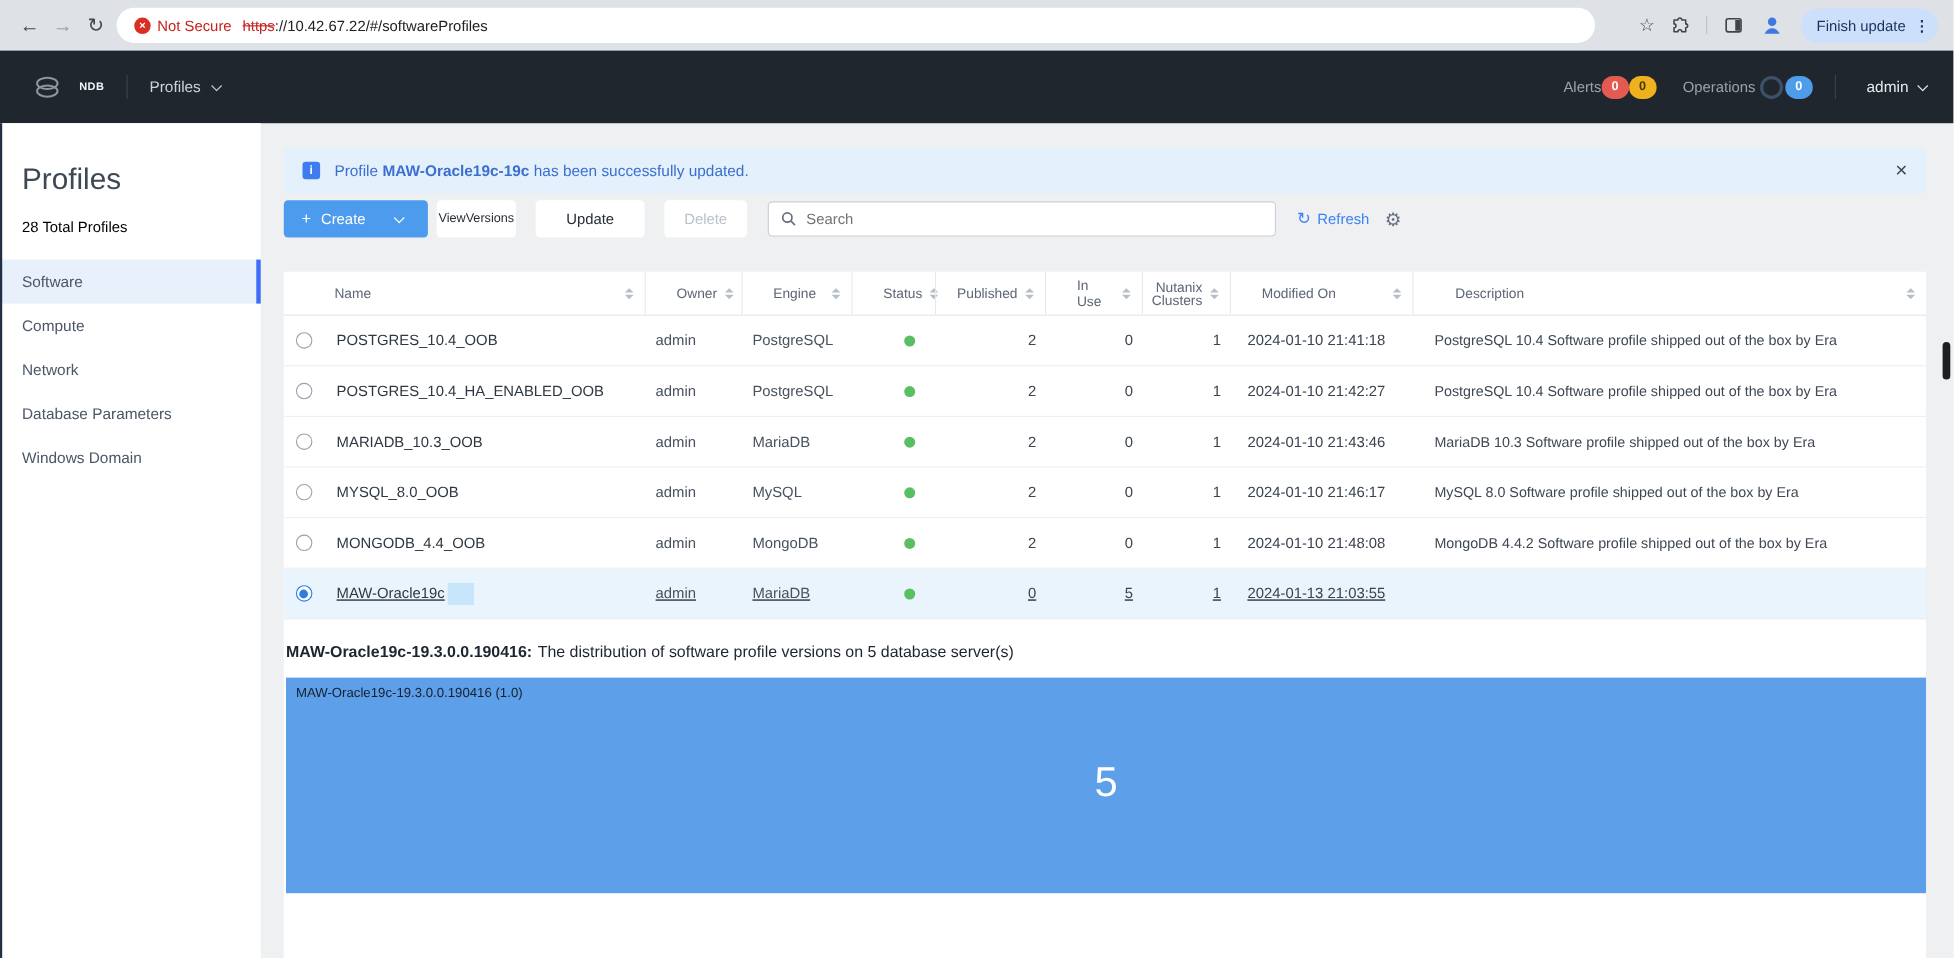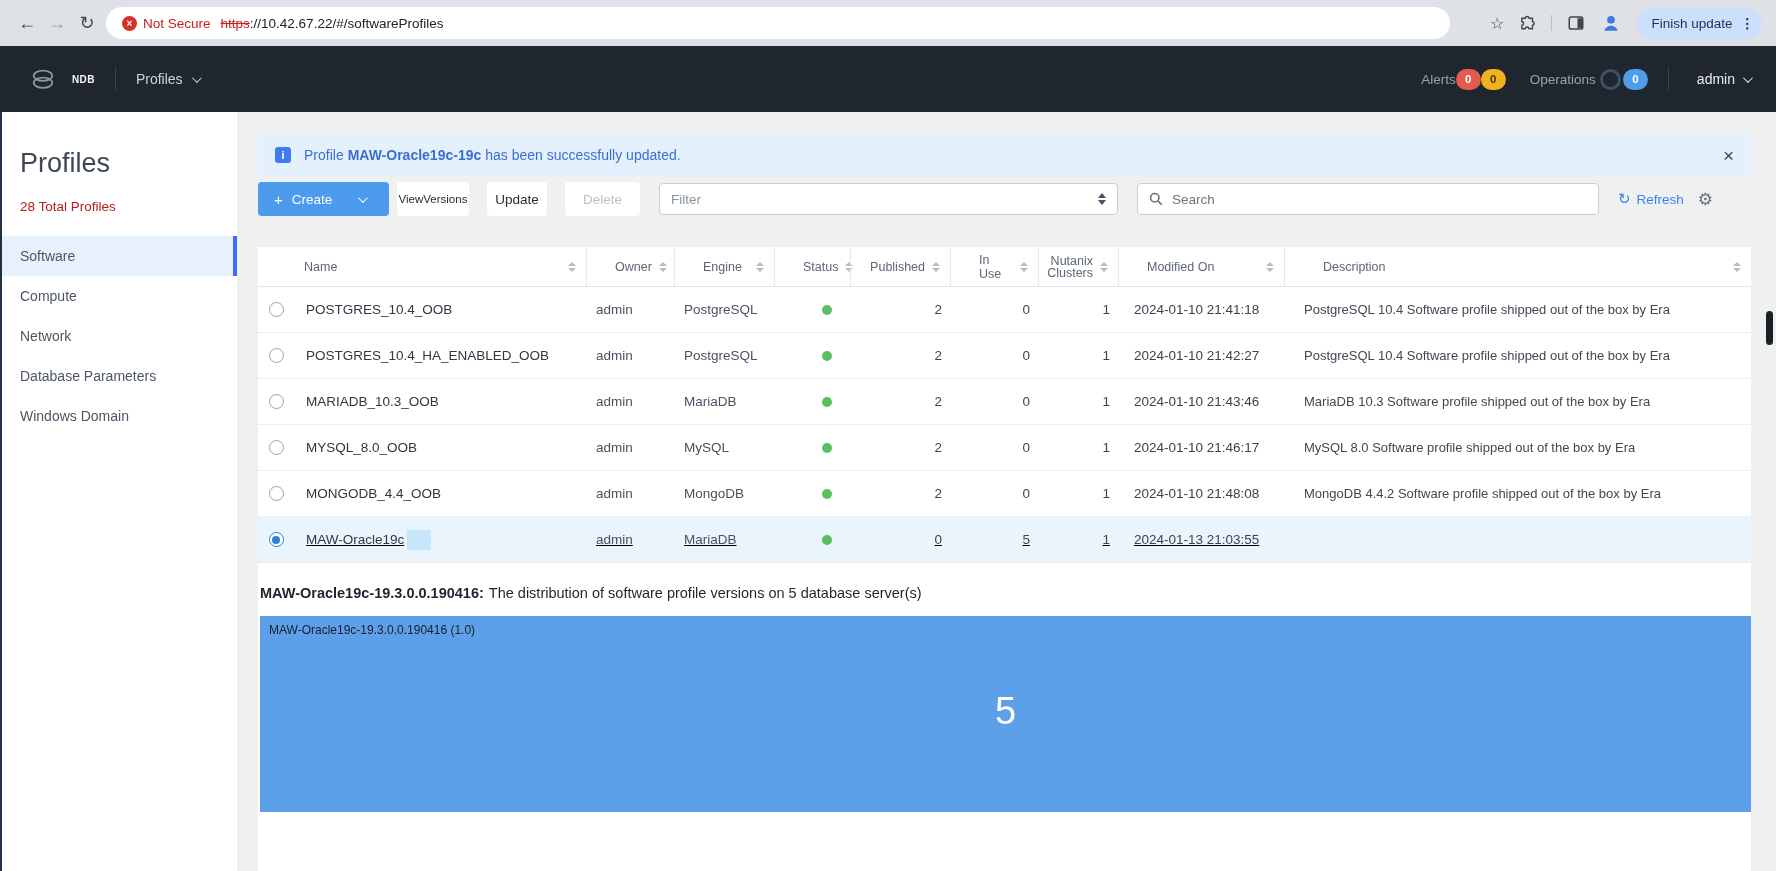--- a/index.html
+++ b/index.html
@@ -50,21 +50,21 @@
   .op-ring { width:21px; height:21px; border-radius:50%; border:3px solid #3c5068; margin-left:4px; }
   .nb-user { color:#e8ecf0; font-size:14px; display:flex; align-items:center; gap:8px; cursor:pointer; margin-left:8px; }
   .gap24 { width:24px; }
 
   
   .shell { display:flex; height:759px; position:relative; }
   .left-edge { position:absolute; left:0; top:0; bottom:0; width:2px; background:#223044; z-index:5; }
 
   .sidebar { width:237px; background:#ffffff; flex:0 0 auto; padding-top:24px; }
   .sb-title { font-size:27px; font-weight:400; color:#3e4854; padding:12px 20px 0; }
-  .sb-sub { font-size:13.5px; color:#b91c1c; padding:20px 20px 22px; }
+  .sb-sub { font-size:13.5px; color:#000000; padding:20px 20px 22px; }
   .sb-item { height:40px; display:flex; align-items:center; padding:0 20px; font-size:14px;
     color:#4c5666; cursor:pointer; position:relative; }
   .sb-item.sel { background:#e8f1fb; }
   .sb-item.sel::after { content:""; position:absolute; right:0; top:0; bottom:0; width:4px; background:#3f6cf6; }
 
   .main { flex:1; padding:22px 25px 0 21px; }
 
   
   .banner { height:42px; background:#e4f0fb; border-radius:4px; display:flex; align-items:center; padding:0 17px; }
   .info-ic { width:16px; height:16px; border-radius:3px; background:#3e7cf0; color:#fff; font-size:11px;
@@ -75,21 +75,21 @@
 
   
   .toolbar { display:flex; align-items:center; margin-top:6px; }
   .btn { height:34px; border-radius:4px; display:flex; align-items:center; justify-content:center;
     font-size:13.5px; cursor:pointer; }
   .btn-create { width:131px; background:#4d9bed; color:#fff; justify-content:flex-start; padding:0 12px 0 16px; }
   .btn-create .plus { font-size:15px; margin-right:9px; }
   .btn-create .chev { border-width:1.6px; margin-left:26px; }
   .btn-white { background:#fff; color:#262c33; }
   .btn-vv { width:72px; margin-left:8px; flex-direction:row; line-height:12px; font-size:11.5px; }
-  .btn-update { width:60px; margin-left:18px; }
+  .btn-update { width:99px; margin-left:18px; }
   .btn-delete { width:75px; margin-left:18px; color:#b9c1ca; cursor:default; }
   .filter-box { width:459px; height:32px; margin-left:19px; background:#fff; border:1px solid #c9cfd7;
     border-radius:4px; display:flex; align-items:center; padding:0 11px; cursor:pointer; }
   .filter-ph { color:#8a95a1; font-size:13.5px; }
   .updown { margin-left:auto; display:flex; flex-direction:column; gap:2px; }
   .updown .t-up { width:0; height:0; border-left:4px solid transparent; border-right:4px solid transparent;
     border-bottom:5px solid #49525e; }
   .updown .t-dn { width:0; height:0; border-left:4px solid transparent; border-right:4px solid transparent;
     border-top:5px solid #49525e; }
   .search-box { width:462px; height:32px; margin-left:19px; background:#fff; border:1px solid #c9cfd7;
@@ -251,27 +251,20 @@
         <span class="plus">+</span>
         <span>Create</span>
         <span class="chev"></span>
       </div>
       <div class="btn btn-white btn-vv">
         <span>View</span>
         <span>Versions</span>
       </div>
       <div class="btn btn-white btn-update">Update</div>
       <div class="btn btn-white btn-delete">Delete</div>
-      <div class="filter-box">
-        <span class="filter-ph">Filter</span>
-        <span class="updown">
-            <span class="t-up"></span>
-            <span class="t-dn"></span>
-          </span>
-      </div>
       <div class="search-box">
         <span>
           <svg width="14" height="14" viewBox="0 0 16 16" fill="none" stroke="#68717e" stroke-width="1.8">
             <circle cx="6.6" cy="6.6" r="4.8"></circle>
               <path d="M10.4 10.4 L14.5 14.5"></path>
           </svg>
         </span>
         <span class="search-ph">Search</span>
       </div>
       <div class="refresh">

